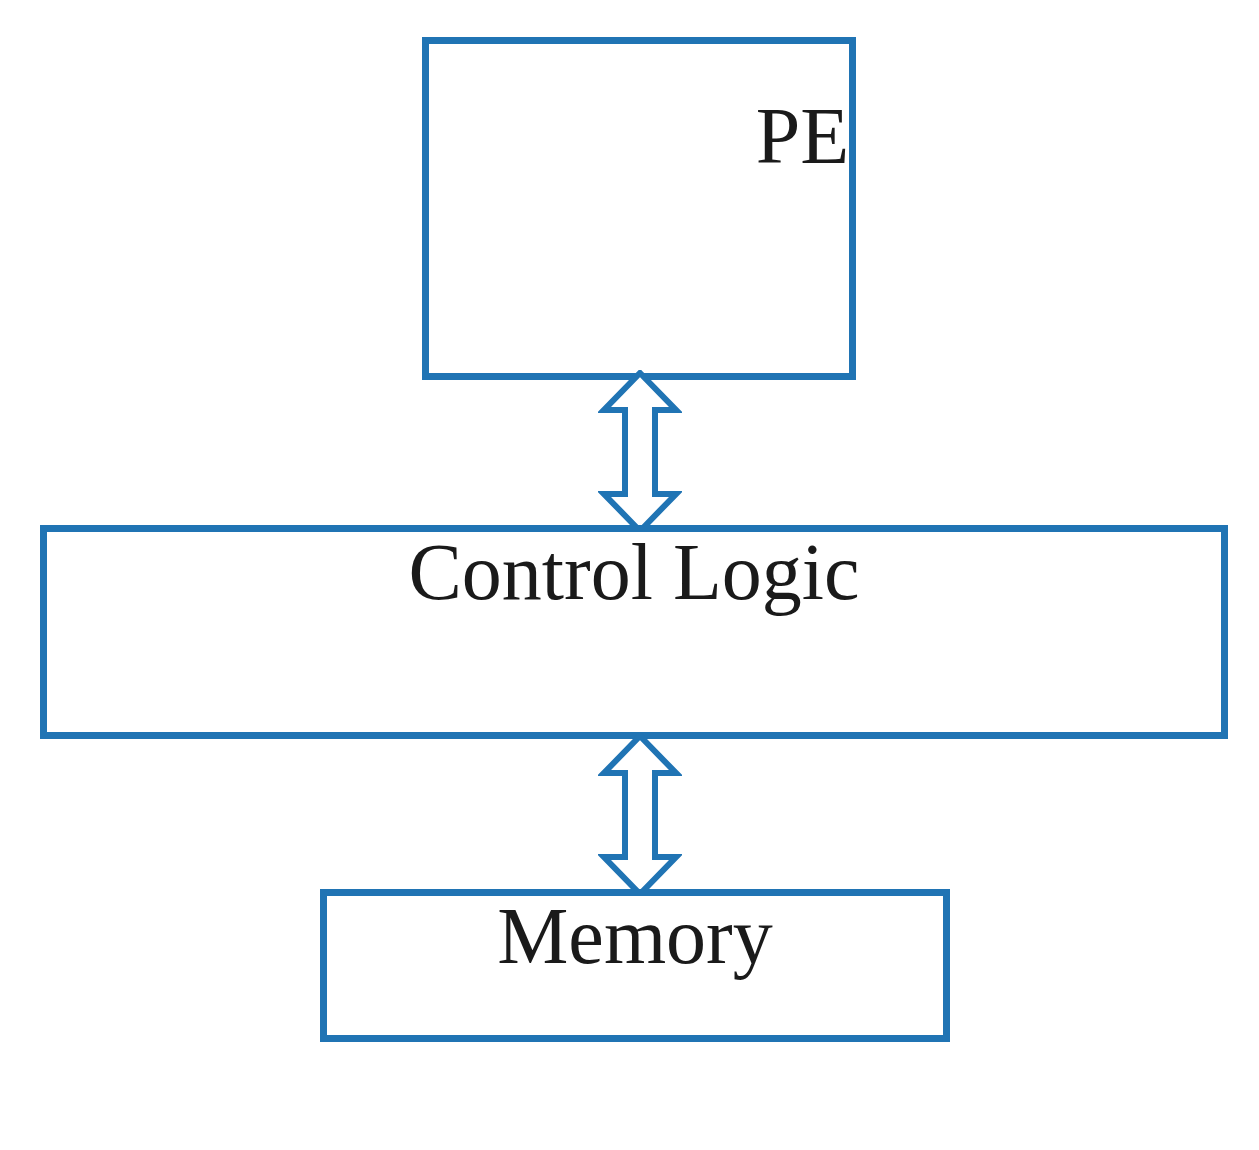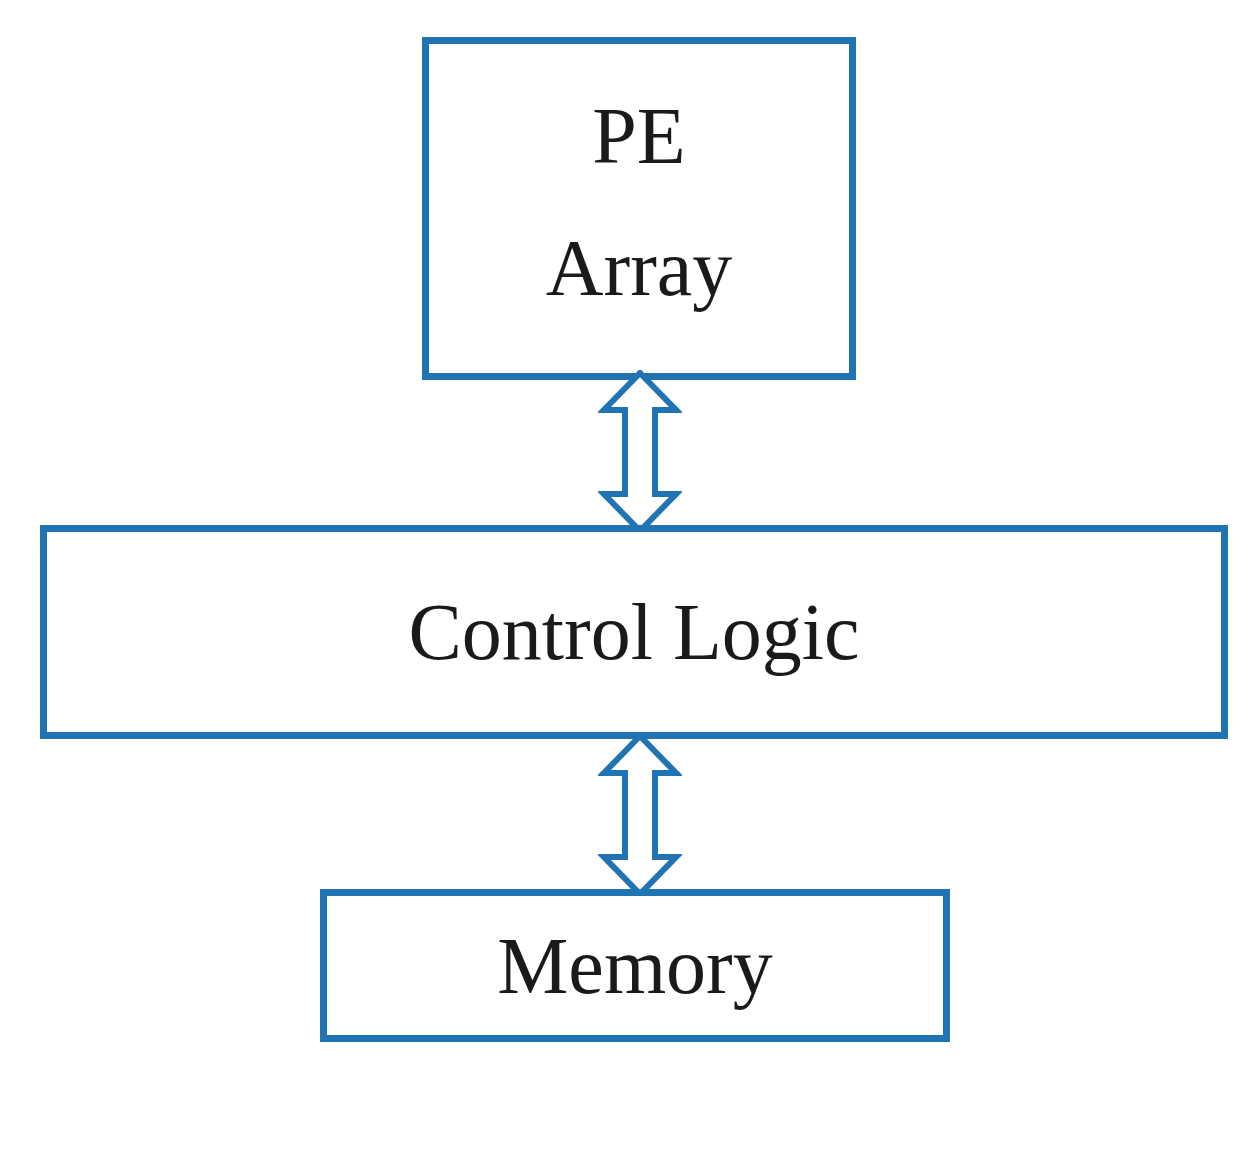--- a/index.html
+++ b/index.html
@@ -19,31 +19,32 @@
     background: var(--bg);
     overflow: hidden;
   }
   .node {
     position: absolute;
     border: 7px solid var(--accent);
     background: var(--bg);
     display: flex;
     flex-direction: column;
     align-items: center;
-    justify-content: center;
+    justify-content: flex-start;
     color: var(--text);
     font-size: 80px;
     line-height: 1.0;
     text-align: center;
   }
   .node-pe-array {
     left: 422px; top: 37px;
     width: 434px; height: 343px;
     justify-content: flex-start;
     padding-top: 52px;
+    align-items: flex-end;
   }
   .node-pe-array .line + .line { margin-top: 52px; }
   .node-control-logic {
     left: 40px; top: 525px;
     width: 1188px; height: 214px;
   }
   .node-memory {
     left: 320px; top: 889px;
     width: 630px; height: 153px;
   }
@@ -62,21 +63,20 @@
     stroke-linejoin: miter;
   }
 </style>
 </head>
 <body>
 
 <div class="canvas">
 
   <div class="node node-pe-array">
     <span class="line">PE</span>
-    <span class="line">Array</span>
   </div>
 
   <div class="connector connector-1">
     <svg viewBox="0 0 84 164" aria-hidden="true">
       <polygon points="42,3 78,40 57,40 57,124 78,124 42,161 6,124 27,124 27,40 6,40"></polygon>
     </svg>
   </div>
 
   <div class="node node-control-logic">
     <span class="line">Control Logic</span>

